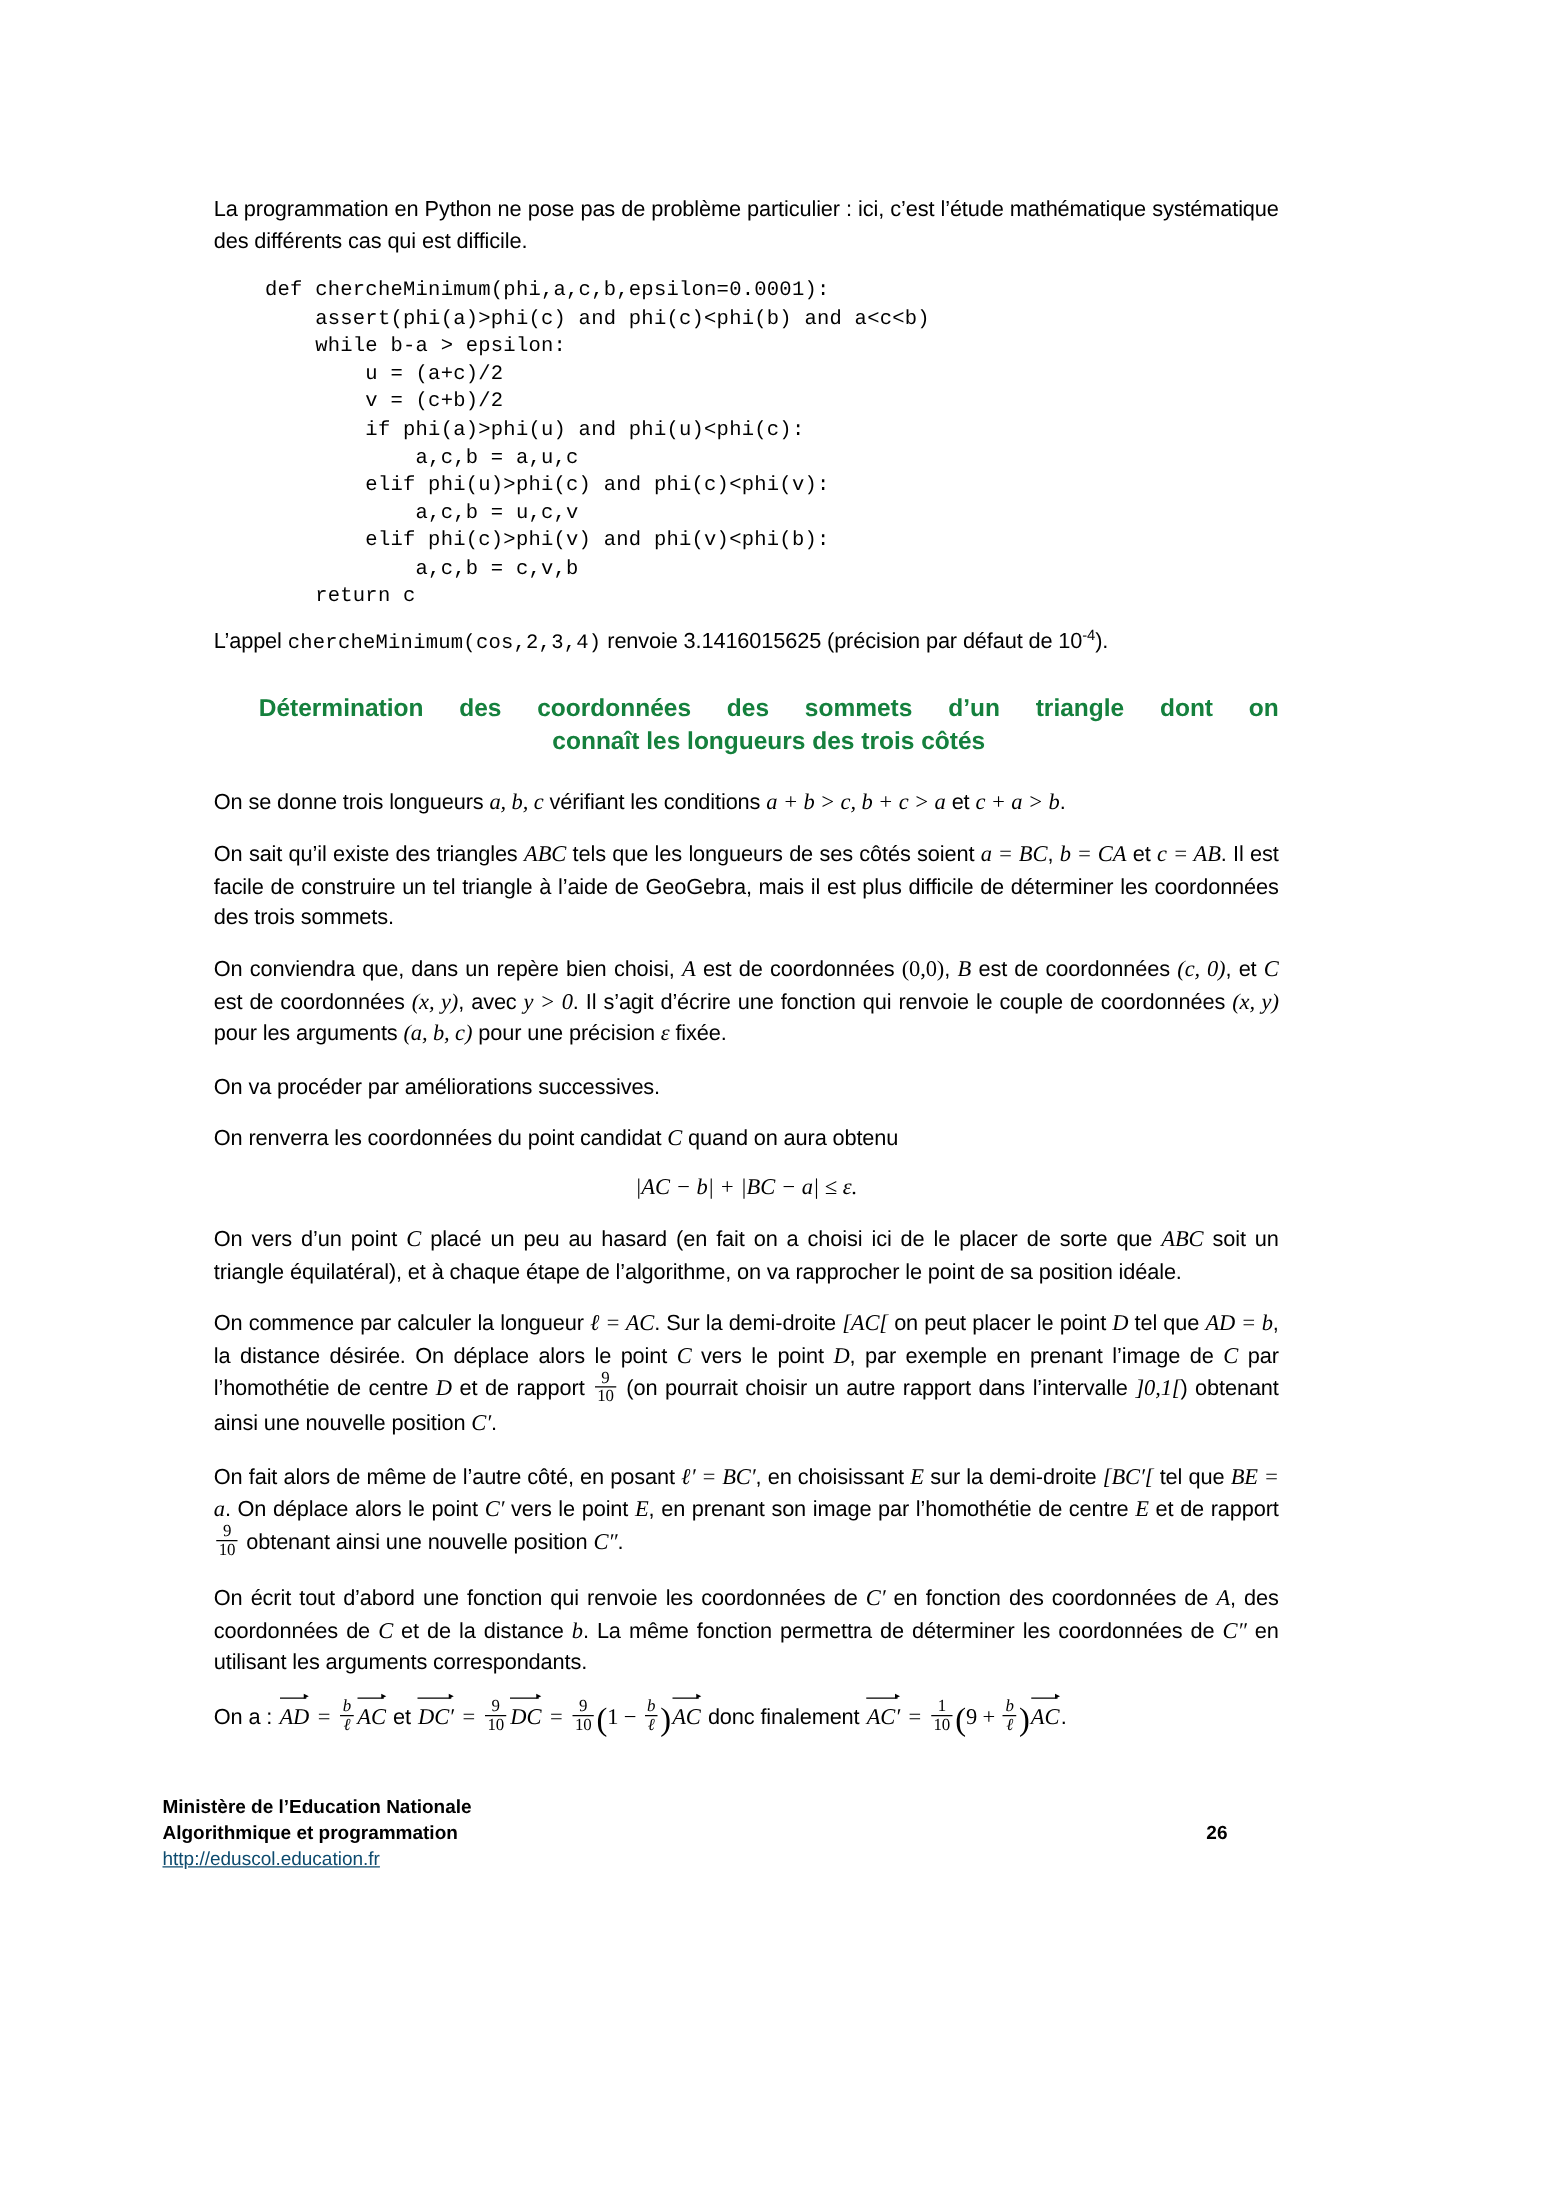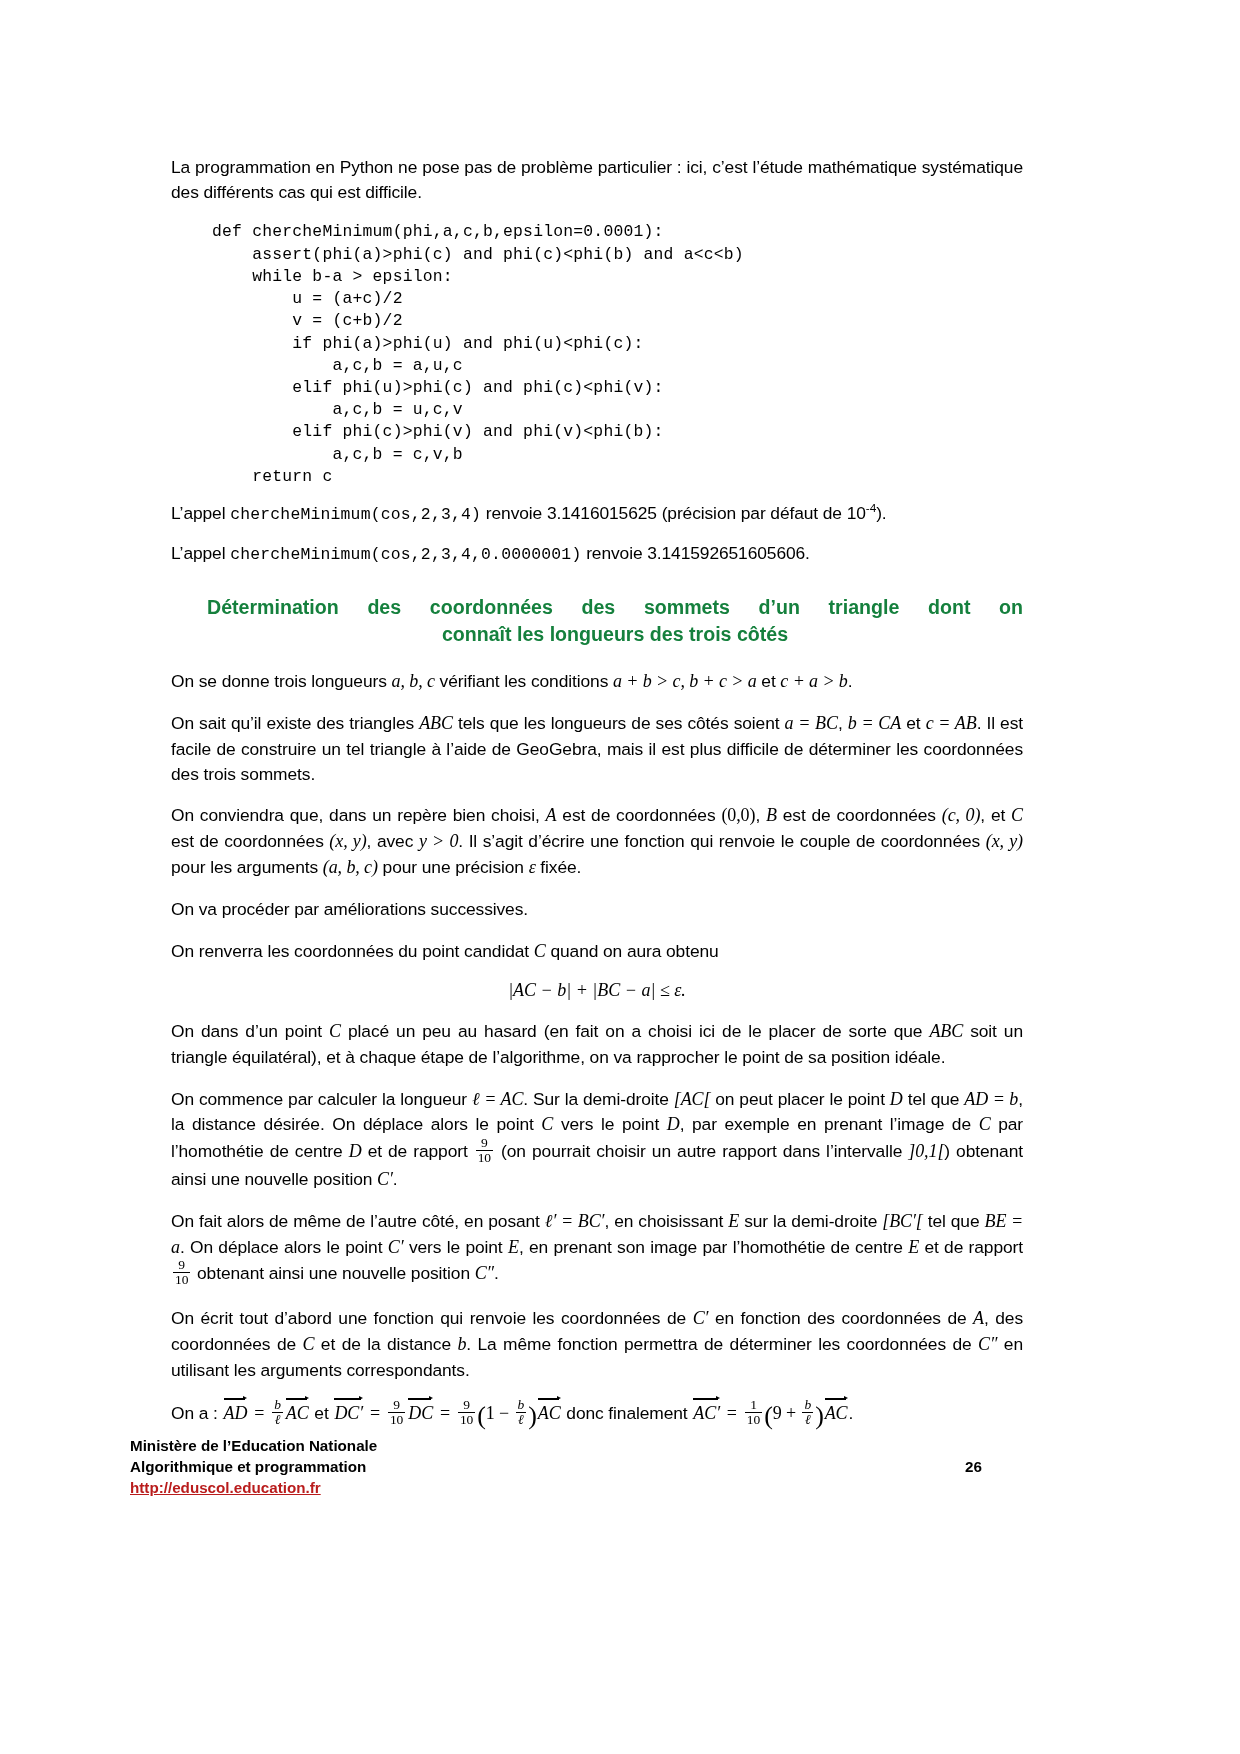--- a/index.html
+++ b/index.html
@@ -154,23 +154,23 @@
     font-size: 15.2px;
     font-weight: bold;
     line-height: 1.38;
   }
   .footer .row {
     display: flex;
     justify-content: space-between;
     align-items: center;
   }
   .footer .url {
-    color: #b91c1c;
+    color: #0c4a6e;
     text-decoration: underline;
-    font-weight: bold;
+    font-weight: normal;
   }
   .footer .pagenum { font-weight: bold; }
 </style>
 </head>
 <body>
 
 <div class="page">
   <div class="content">
 
     <p class="para">La programmation en Python ne pose pas de problème particulier : ici, c’est l’étude mathématique systématique des différents cas qui est difficile.</p>
@@ -183,41 +183,40 @@
         if phi(a)&gt;phi(u) and phi(u)&lt;phi(c):
             a,c,b = a,u,c
         elif phi(u)&gt;phi(c) and phi(c)&lt;phi(v):
             a,c,b = u,c,v
         elif phi(c)&gt;phi(v) and phi(v)&lt;phi(b):
             a,c,b = c,v,b
     return c</pre>
 
     <p class="para tight"><span>L’appel </span><code class="mono">chercheMinimum(cos,2,3,4)</code><span> renvoie 3.1416015625 (précision par défaut de 10</span><sup class="exp">-4</sup><span>).</span></p>
 
-    <p class="para"><span>L’appel </span><code class="mono">chercheMinimum(cos,2,3,4,0.0000001)</code><span> renvoie 3.141592651605606.</span></p>
 
     <h2 class="section-heading">
         <span class="l1">Détermination des coordonnées des sommets d’un triangle dont on</span>
         <span class="l2">connaît les longueurs des trois côtés</span>
       </h2>
 
 
     <p class="para"><span>On se donne trois longueurs </span><span class="mi">a, b, c</span><span> vérifiant les conditions </span><span class="mi">a + b &gt; c, b + c &gt; a</span><span> et </span><span class="mi">c + a &gt; b</span><span>.</span></p>
 
     <p class="para"><span>On sait qu’il existe des triangles </span><span class="mi">ABC</span><span> tels que les longueurs de ses côtés soient </span><span class="mi">a = BC</span><span>, </span><span class="mi">b = CA</span><span> et </span><span class="mi">c = AB</span><span>. Il est facile de construire un tel triangle à l’aide de GeoGebra, mais il est plus difficile de déterminer les coordonnées des trois sommets.</span></p>
 
     <p class="para"><span>On conviendra que, dans un repère bien choisi, </span><span class="mi">A</span><span> est de coordonnées </span><span class="mu">(0,0)</span><span>, </span><span class="mi">B</span><span> est de coordonnées </span><span class="mi">(c, 0)</span><span>, et </span><span class="mi">C</span><span> est de coordonnées </span><span class="mi">(x, y)</span><span>, avec </span><span class="mi">y &gt; 0</span><span>. Il s’agit d’écrire une fonction qui renvoie le couple de coordonnées </span><span class="mi">(x, y)</span><span> pour les arguments </span><span class="mi">(a, b, c)</span><span> pour une précision </span><span class="mi">ε</span><span> fixée.</span></p>
 
     <p class="para">On va procéder par améliorations successives.</p>
 
     <p class="para tight"><span>On renverra les coordonnées du point candidat </span><span class="mi">C</span><span> quand on aura obtenu</span></p>
 
     <div class="display-math"><span class="mi">|AC − b| + |BC − a| ≤ ε.</span></div>
 
-    <p class="para"><span>On dans d’un point </span><span class="mi">C</span><span> placé un peu au hasard (en fait on a choisi ici de le placer de sorte que </span><span class="mi">ABC</span><span> soit un triangle équilatéral), et à chaque étape de l’algorithme, on va rapprocher le point de sa position idéale.</span></p>
+    <p class="para"><span>On vers d’un point </span><span class="mi">C</span><span> placé un peu au hasard (en fait on a choisi ici de le placer de sorte que </span><span class="mi">ABC</span><span> soit un triangle équilatéral), et à chaque étape de l’algorithme, on va rapprocher le point de sa position idéale.</span></p>
 
     <p class="para"><span>On commence par calculer la longueur </span><span class="mi">ℓ = AC</span><span>. Sur la demi-droite </span><span class="mi">[AC[</span><span> on peut placer le point </span><span class="mi">D</span><span> tel que </span><span class="mi">AD = b</span><span>, la distance désirée. On déplace alors le point </span><span class="mi">C</span><span> vers le point </span><span class="mi">D</span><span>, par exemple en prenant l’image de </span><span class="mi">C</span><span> par l’homothétie de centre </span><span class="mi">D</span><span> et de rapport </span><span class="frac"><span class="num">9</span><span class="den">10</span></span><span> (on pourrait choisir un autre rapport dans l’intervalle </span><span class="mi">]0,1[</span><span>) obtenant ainsi une nouvelle position </span><span class="mi">C′</span><span>.</span></p>
 
     <p class="para"><span>On fait alors de même de l’autre côté, en posant </span><span class="mi">ℓ′ = BC′</span><span>, en choisissant </span><span class="mi">E</span><span> sur la demi-droite </span><span class="mi">[BC′[</span><span> tel que </span><span class="mi">BE = a</span><span>. On déplace alors le point </span><span class="mi">C′</span><span> vers le point </span><span class="mi">E</span><span>, en prenant son image par l’homothétie de centre </span><span class="mi">E</span><span> et de rapport </span><span class="frac"><span class="num">9</span><span class="den">10</span></span><span> obtenant ainsi une nouvelle position </span><span class="mi">C″</span><span>.</span></p>
 
 
     <p class="para"><span>On écrit tout d’abord une fonction qui renvoie les coordonnées de </span><span class="mi">C′</span><span> en fonction des coordonnées de </span><span class="mi">A</span><span>, des coordonnées de </span><span class="mi">C</span><span> et de la distance </span><span class="mi">b</span><span>. La même fonction permettra de déterminer les coordonnées de </span><span class="mi">C″</span><span> en utilisant les arguments correspondants.</span></p>
 
     <p class="para" style="text-align:left;"><span>On a : </span><span class="vec">AD</span><span class="mop"> = </span><span class="frac"><span class="num" style="font-style:italic">b</span><span class="den" style="font-style:italic">ℓ</span></span><span class="vec">AC</span><span> et </span><span class="vec">DC′</span><span class="mop"> = </span><span class="frac"><span class="num">9</span><span class="den">10</span></span><span class="vec">DC</span><span class="mop"> = </span><span class="frac"><span class="num">9</span><span class="den">10</span></span><span class="bigparen">(</span><span class="mu">1 − </span><span class="frac"><span class="num" style="font-style:italic">b</span><span class="den" style="font-style:italic">ℓ</span></span><span class="bigparen">)</span><span class="vec">AC</span><span> donc finalement </span><span class="vec">AC′</span><span class="mop"> = </span><span class="frac"><span class="num">1</span><span class="den">10</span></span><span class="bigparen">(</span><span class="mu">9 + </span><span class="frac"><span class="num" style="font-style:italic">b</span><span class="den" style="font-style:italic">ℓ</span></span><span class="bigparen">)</span><span class="vec">AC</span><span>.</span></p>
 

